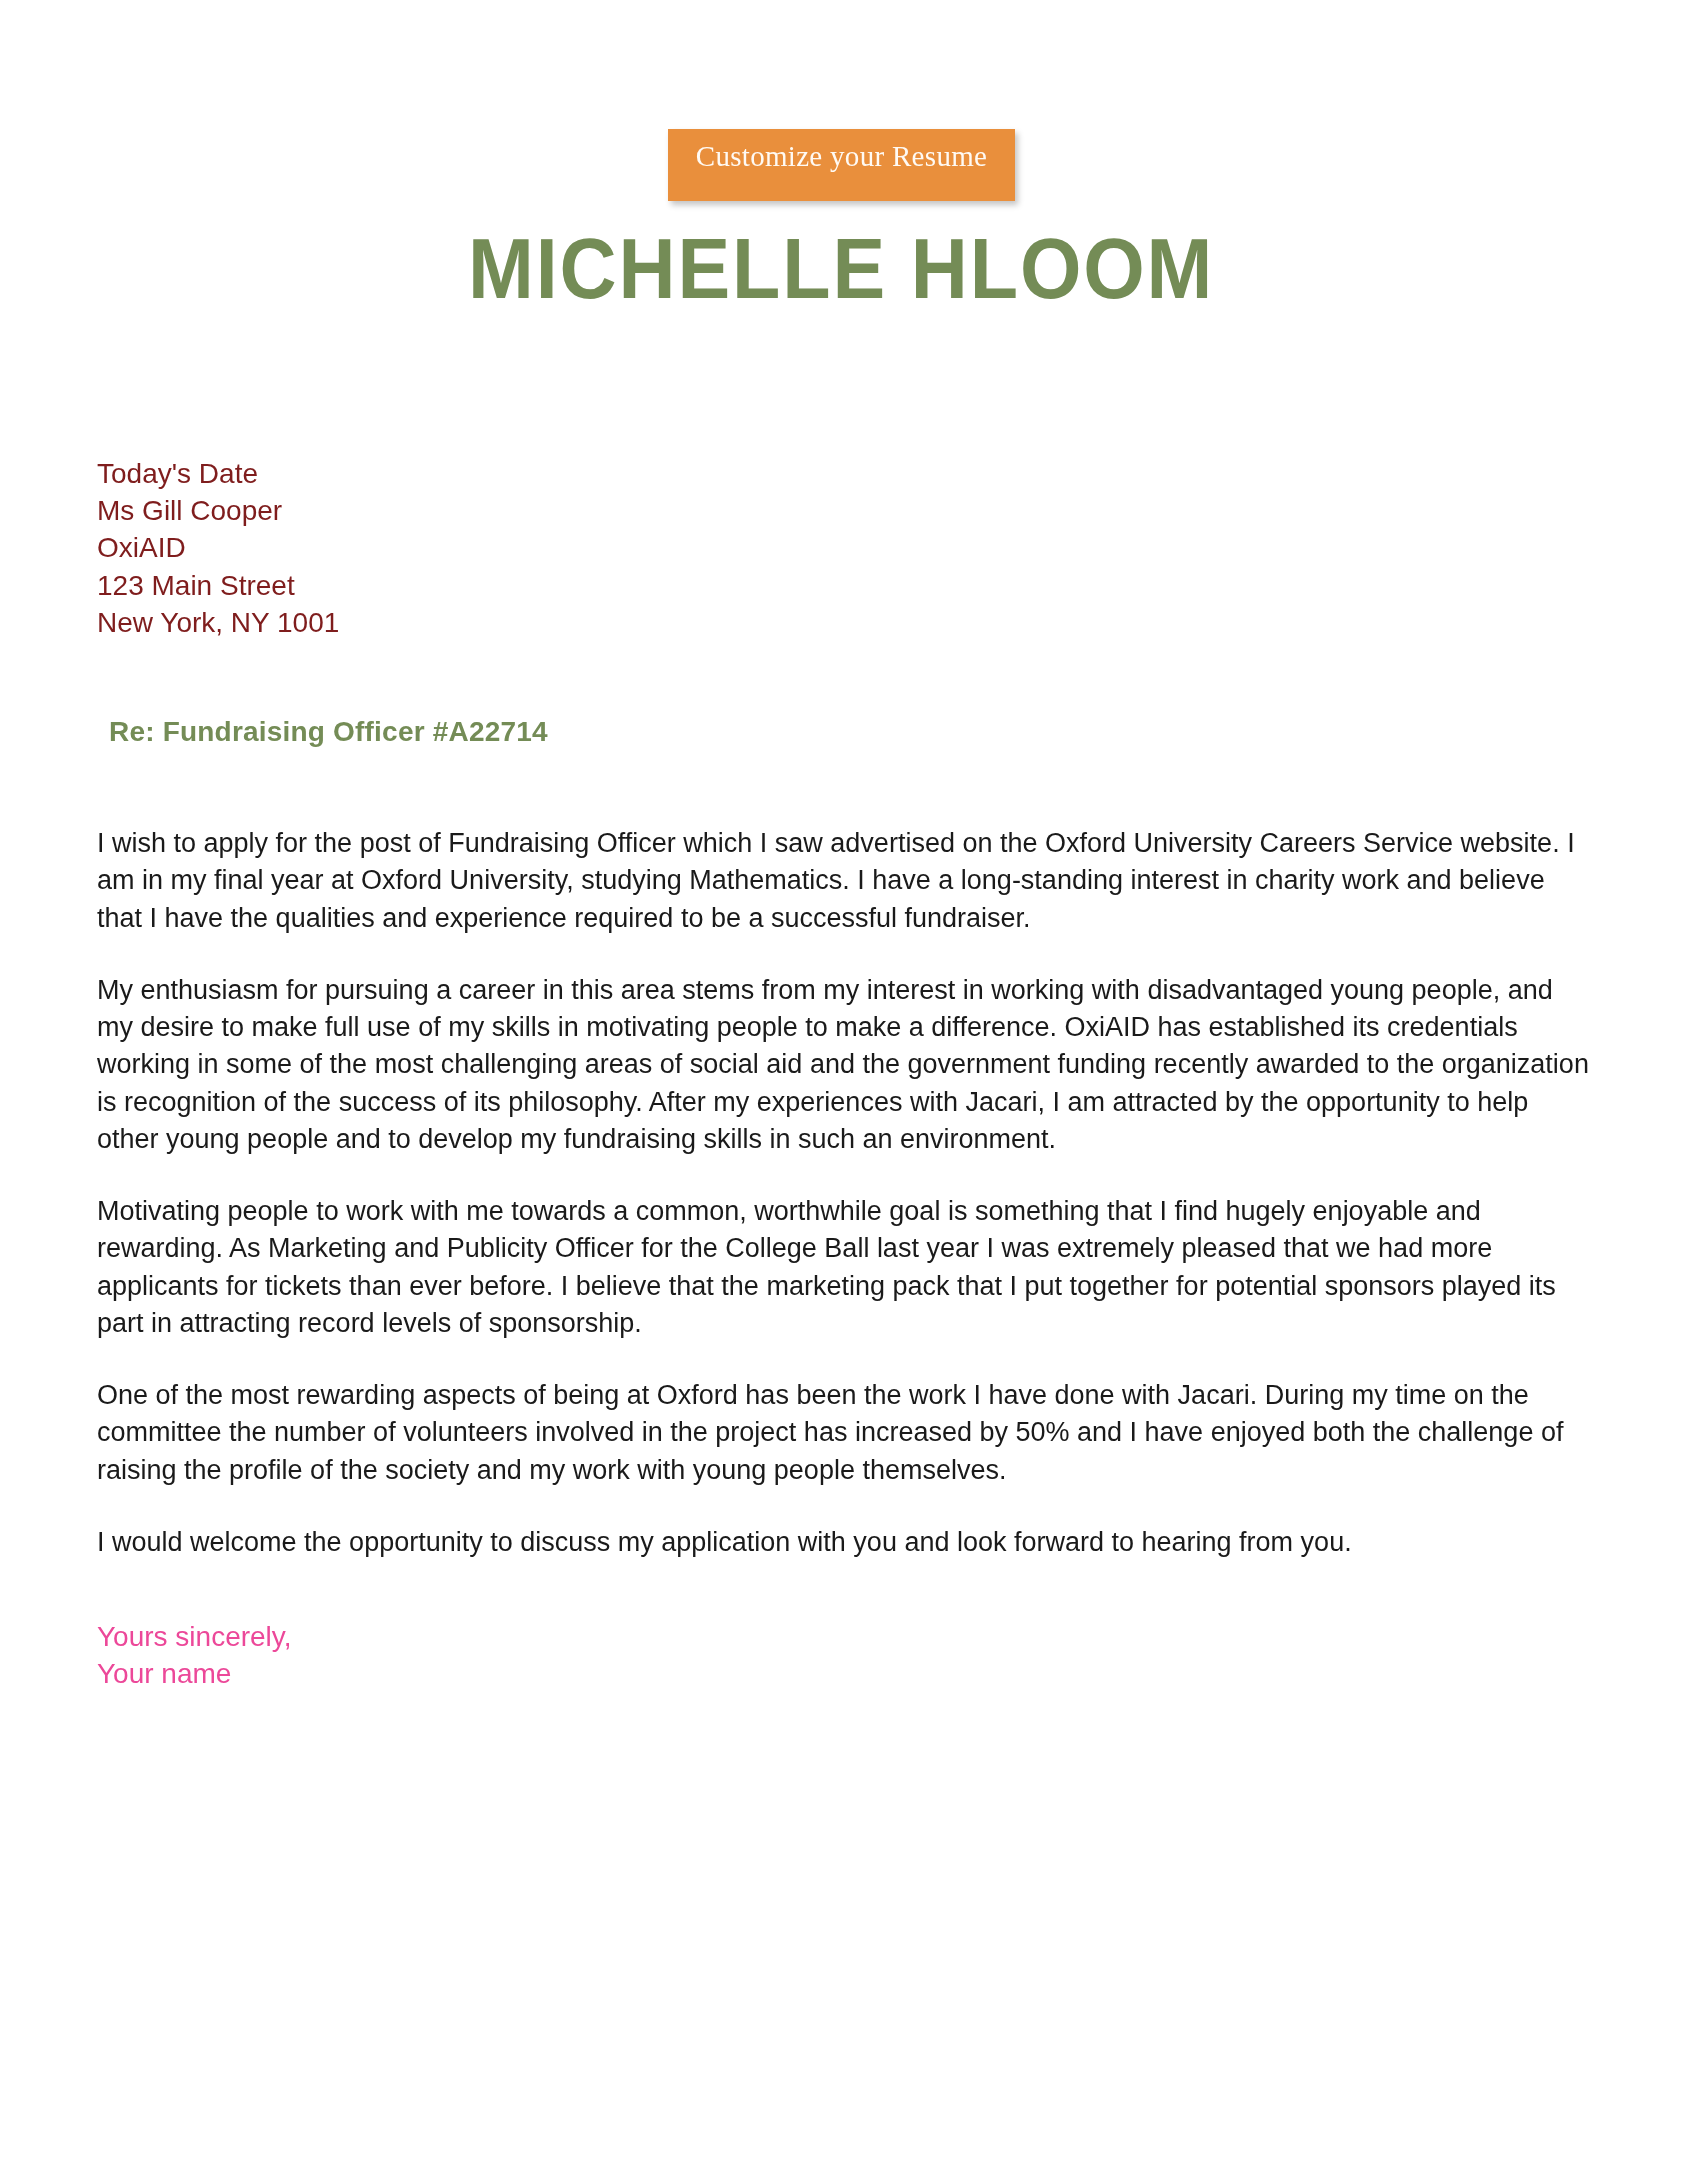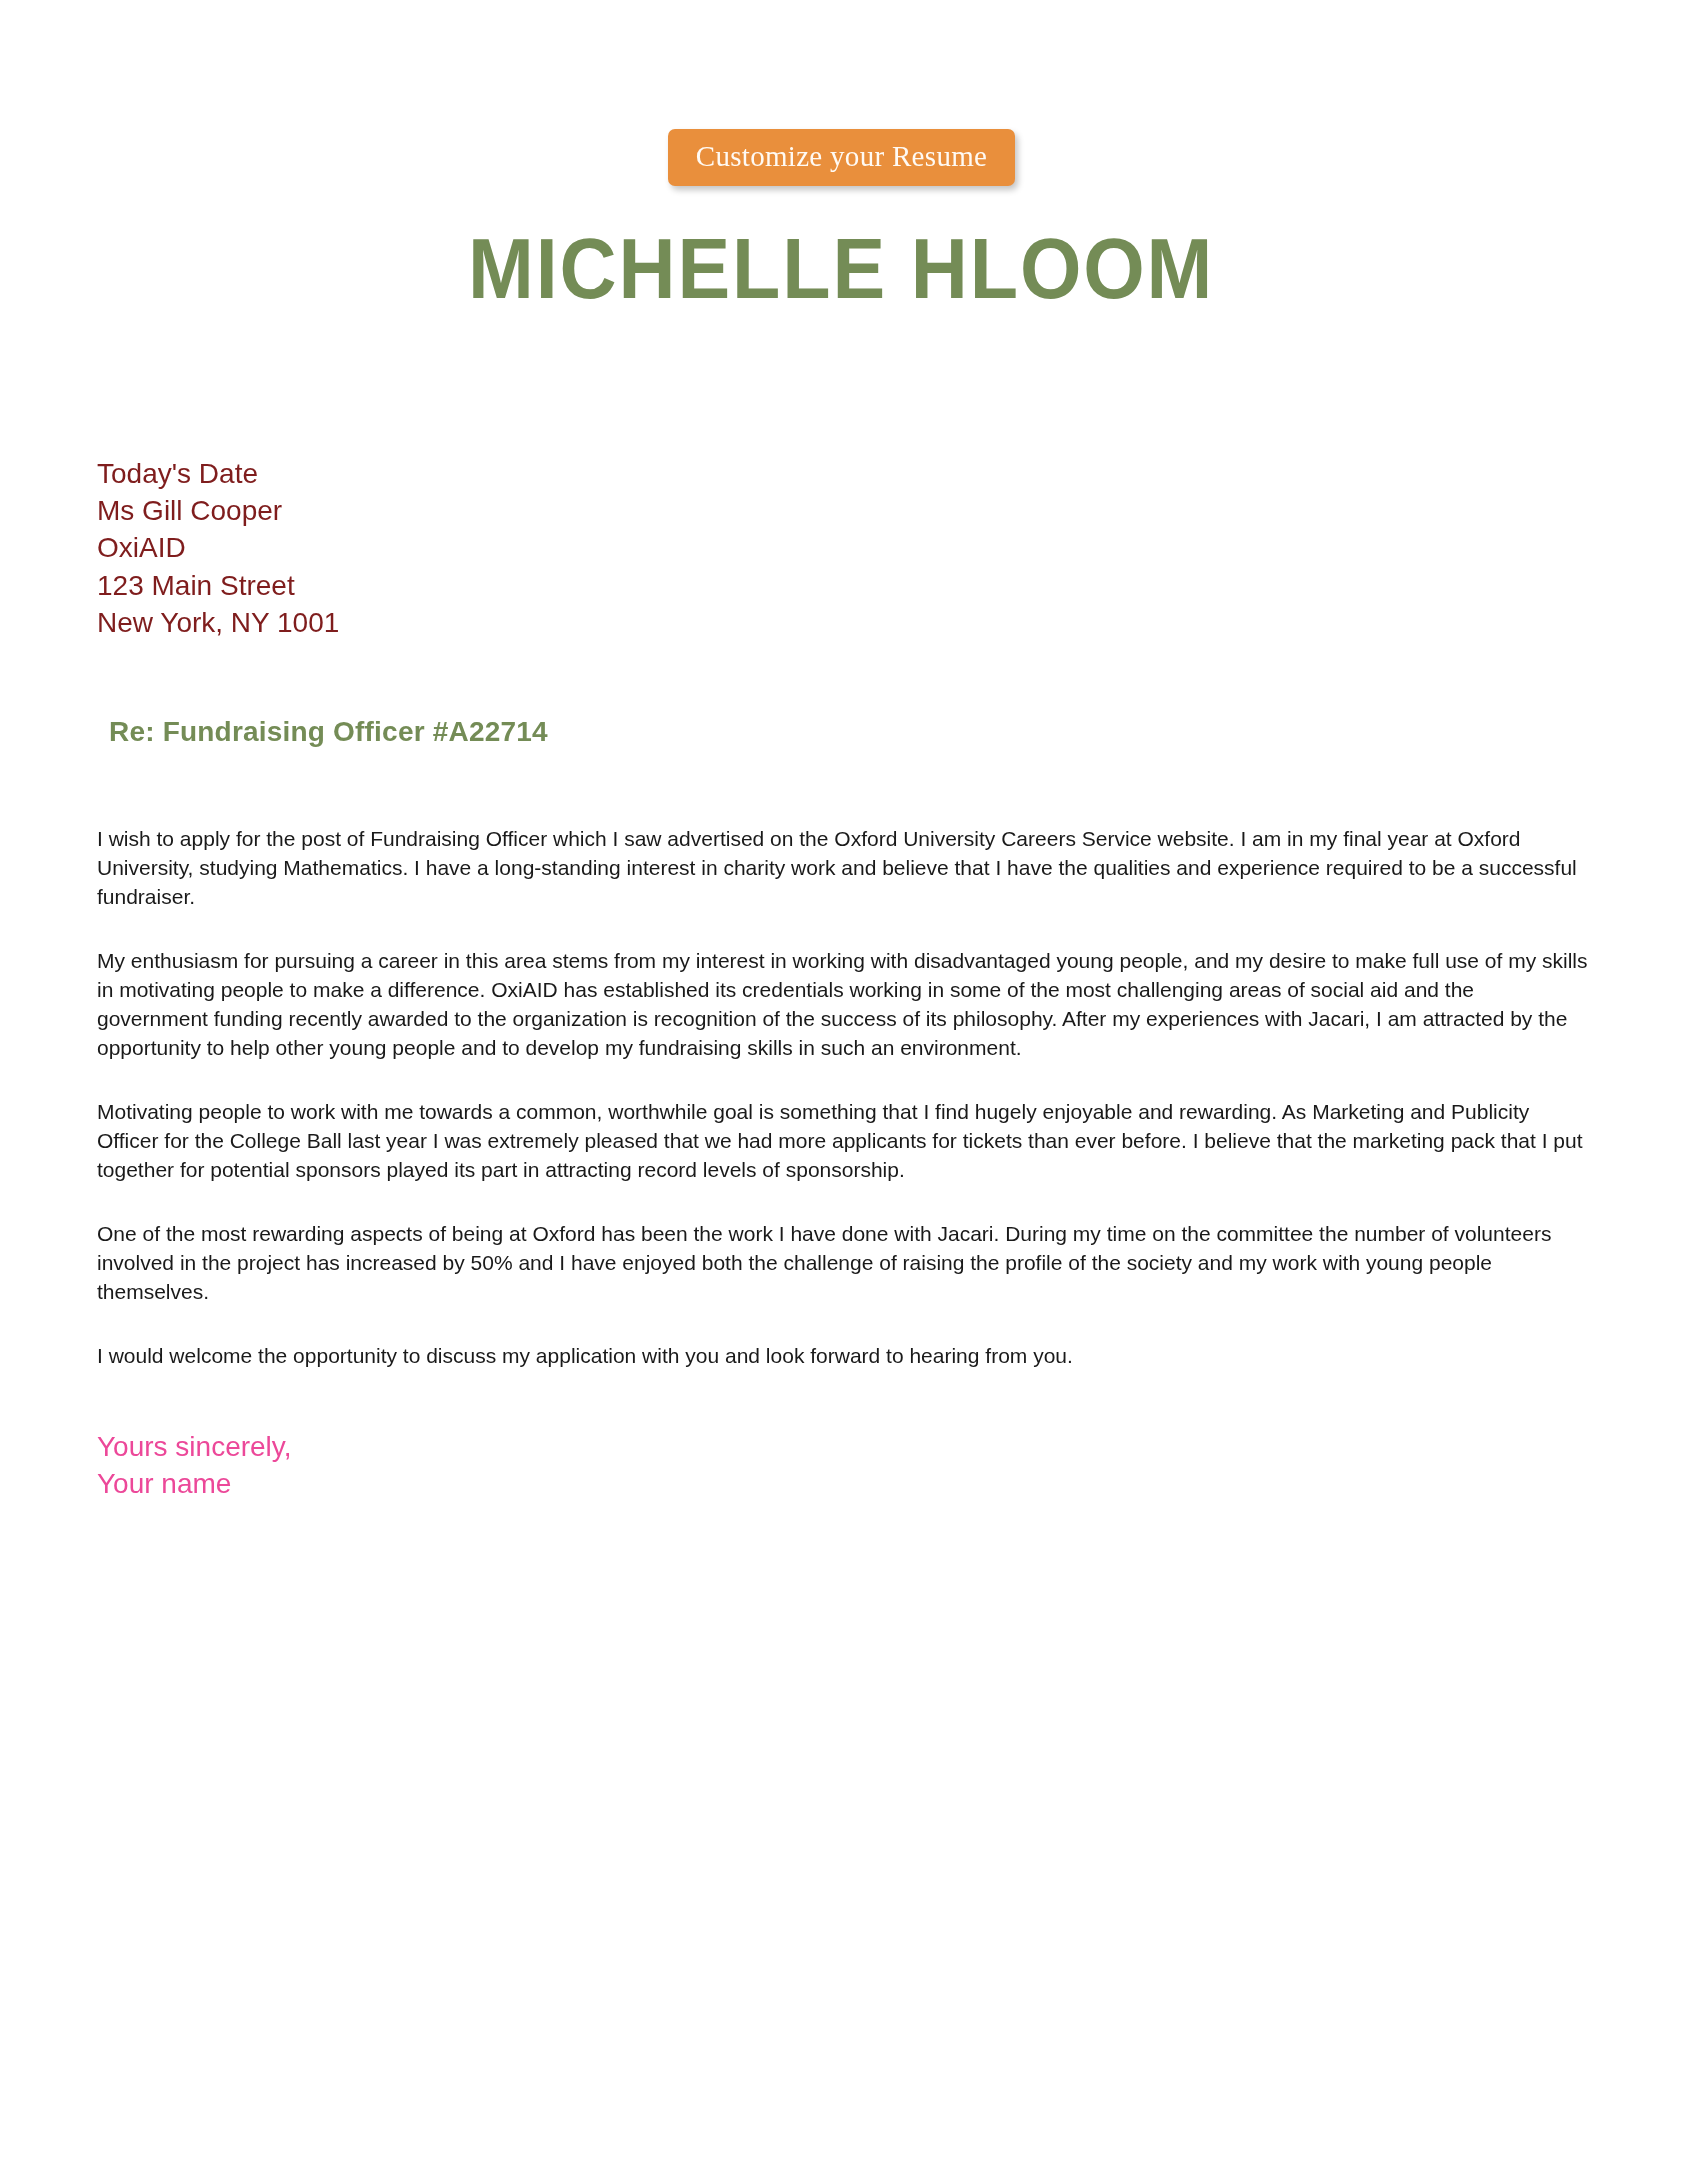--- a/index.html
+++ b/index.html
@@ -29,22 +29,22 @@
     width: 100%;
     text-align: center;
   }
   .cta-button {
     display: inline-block;
     background: #e98f3c;
     color: #fffaf4;
     font-family: "Liberation Serif", serif;
     font-size: 29px;
     letter-spacing: 0.3px;
-    padding: 13px 28px 15px 28px;
-    border-radius: 7px;
+    padding: 13px 28px 30px 28px;
+    border-radius: 0;
     border: none;
     box-shadow: 3px 4px 6px rgba(0,0,0,0.23);
     cursor: pointer;
     line-height: 1;
     white-space: nowrap;
     text-align: center;
   }
 
   
   .name-wrap {
@@ -110,21 +110,21 @@
     color: #748c56;
     margin: 12px;
     padding-top: 63px;
     letter-spacing: 0.2px;
   }
 
   .body-paras {
     padding-top: 65px;
   }
   .para {
-    font-size: 21px;
+    font-size: 27px;
     line-height: 1.38;
     color: #1a1a1a;
     margin: 0 0 35px 0;
     text-align: left;
   }
   .para:last-child { margin-bottom: 0; }
 
   .closing {
     padding-top: 57px;
     font-size: 28px;

